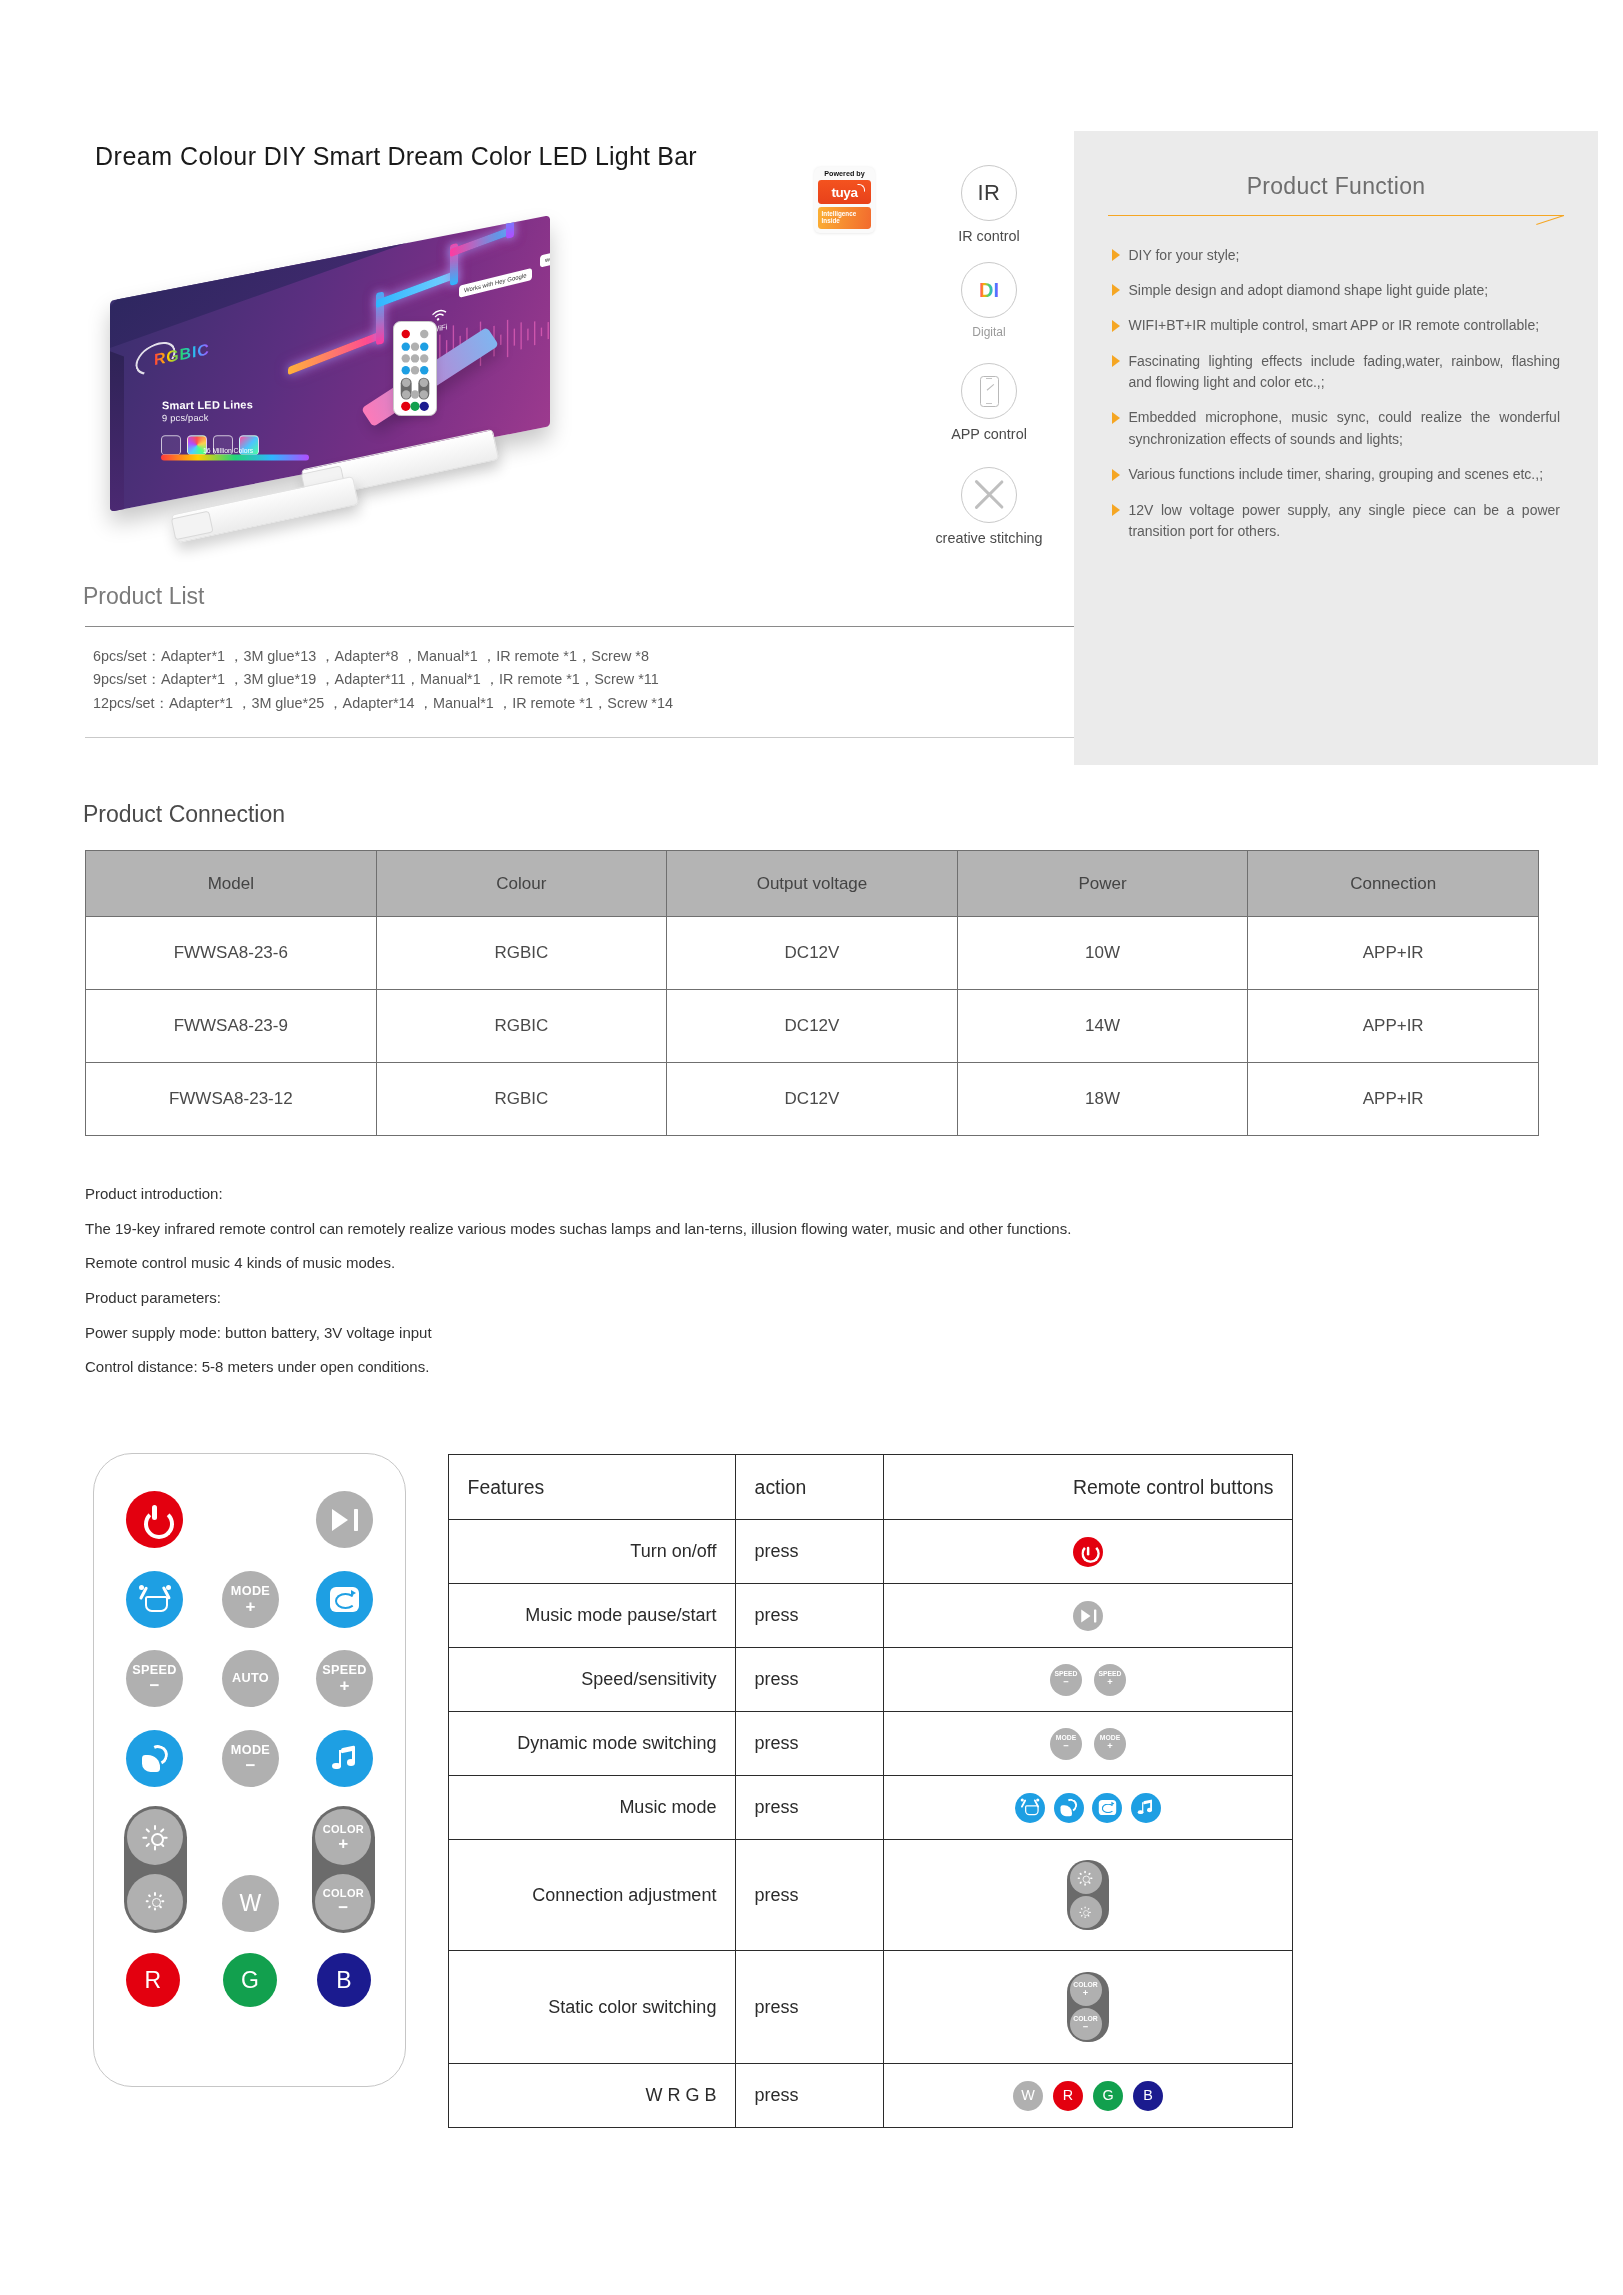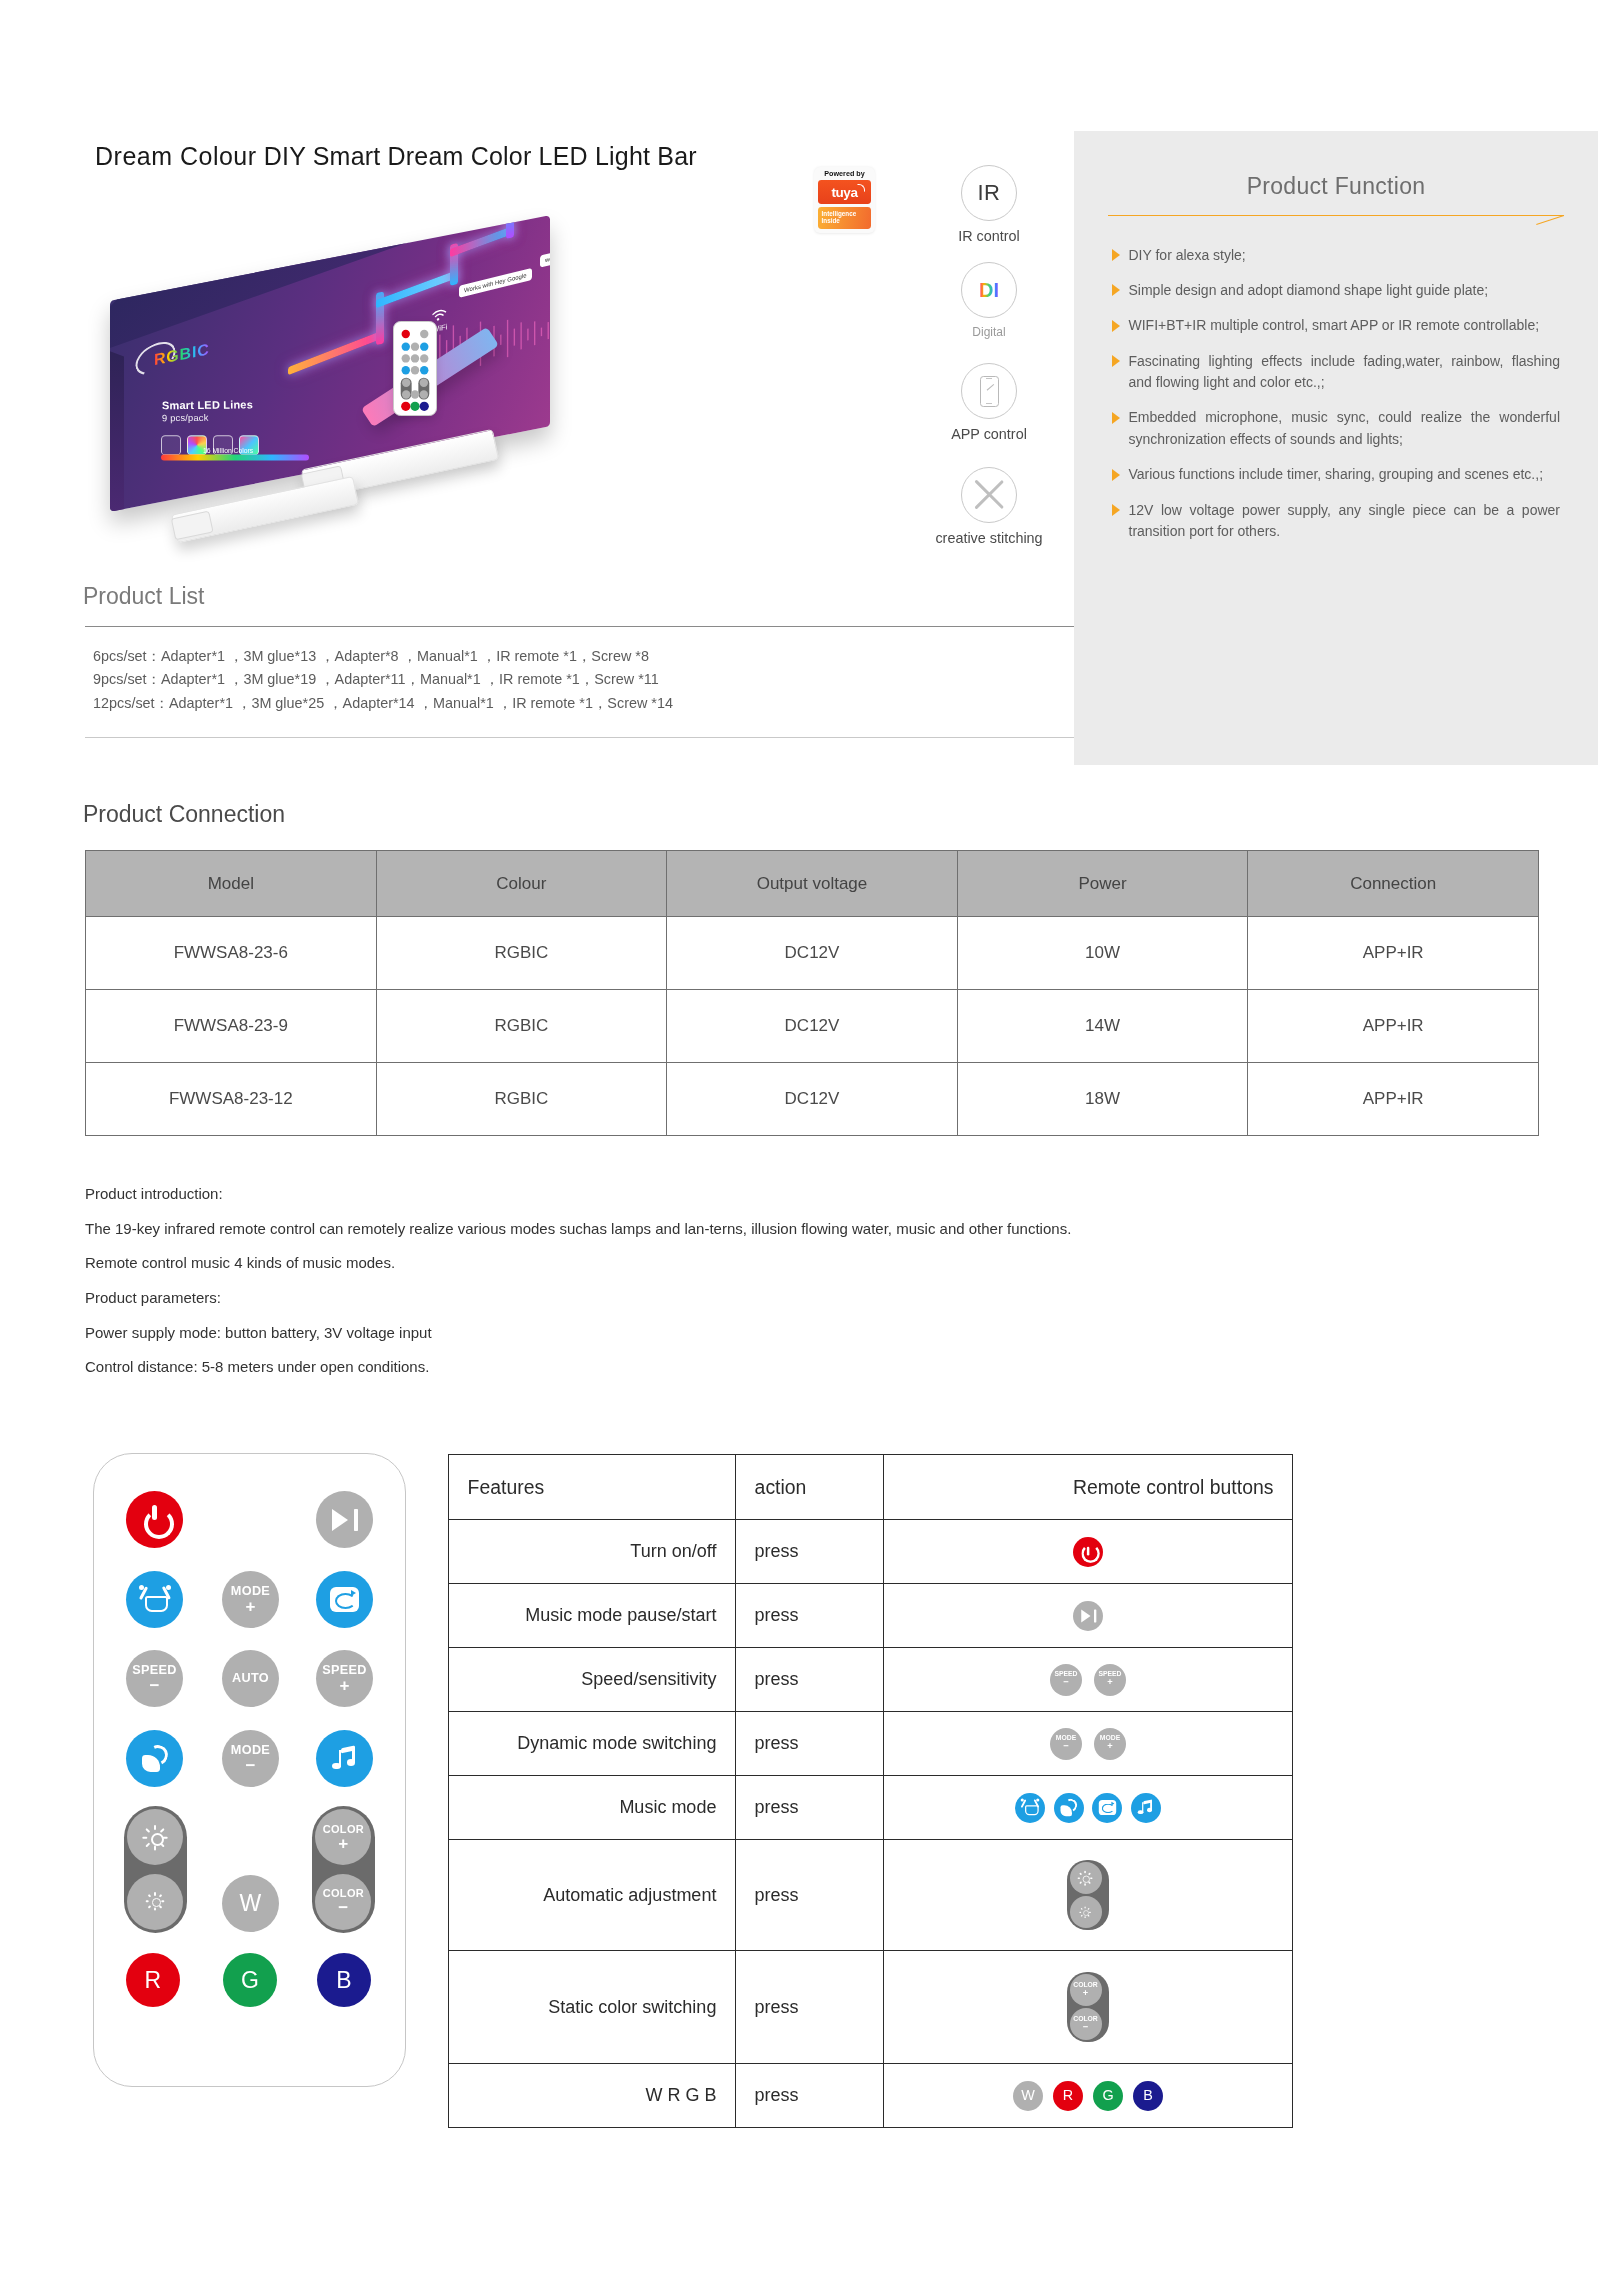--- a/index.html
+++ b/index.html
@@ -482,21 +482,21 @@
 
   <div class="func-panel">
     <div class="func-title">Product Function</div>
     <div class="func-rule">
       <span class="line"></span>
       <span class="arrow"></span>
     </div>
     <div class="func-list">
       <div class="func-item">
         <span class="tri"></span>
-        <span class="func-text">DIY for alexa style;</span>
+        <span class="func-text">DIY for your style;</span>
       </div>
       <div class="func-item">
         <span class="tri"></span>
         <span class="func-text">Simple design and adopt diamond shape light guide plate;</span>
       </div>
       <div class="func-item">
         <span class="tri"></span>
         <span class="func-text">WIFI+BT+IR multiple control, smart APP or IR remote controllable;</span>
       </div>
       <div class="func-item">
@@ -794,21 +794,21 @@
                   <i class="b1"></i>
                   <i class="b2"></i>
                 </span>
             </span>
           </div>
         </td>
       </tr>
 
 
       <tr>
-        <td class="feat" style="height:110px">Automatic adjustment</td>
+        <td class="feat" style="height:110px">Connection adjustment</td>
         <td class="act">press</td>
         <td class="btns">
           <div class="mini-row">
             <span class="minipill">
               <span class="mini gray">
                 <span class="sun-glyph small" style="transform:scale(.8)">
                   <span class="c"></span>
                   <i style="transform:rotate(0deg)"></i>
                     <i style="transform:rotate(45deg)"></i>
                   <i style="transform:rotate(90deg)"></i>

